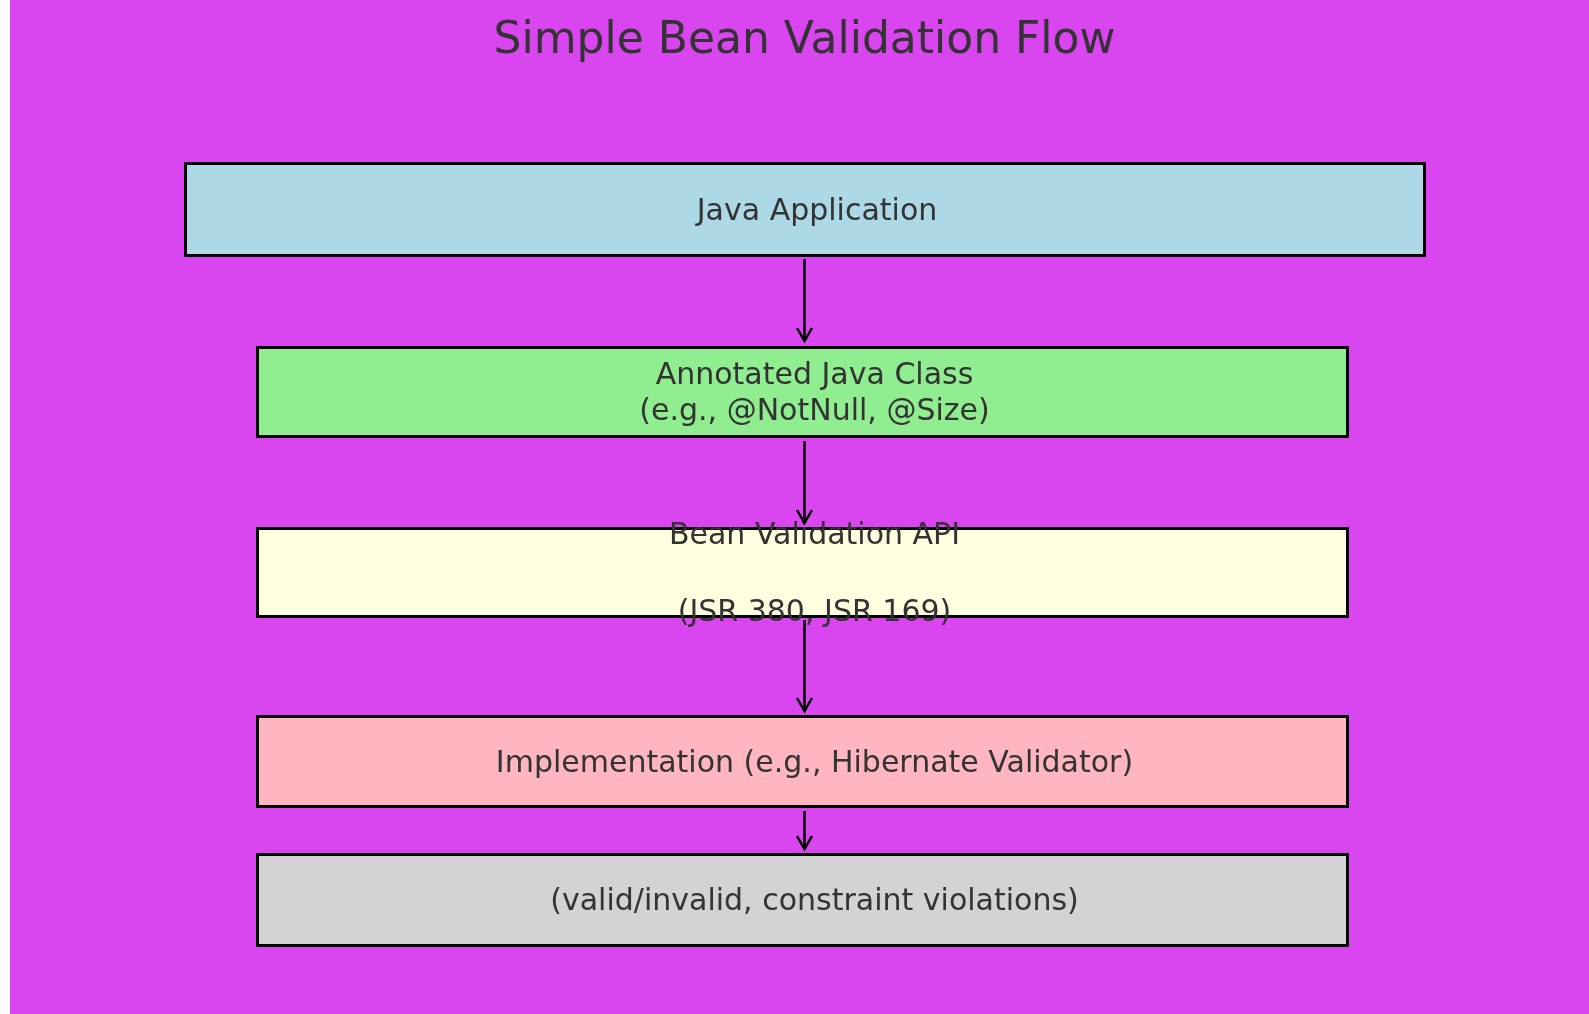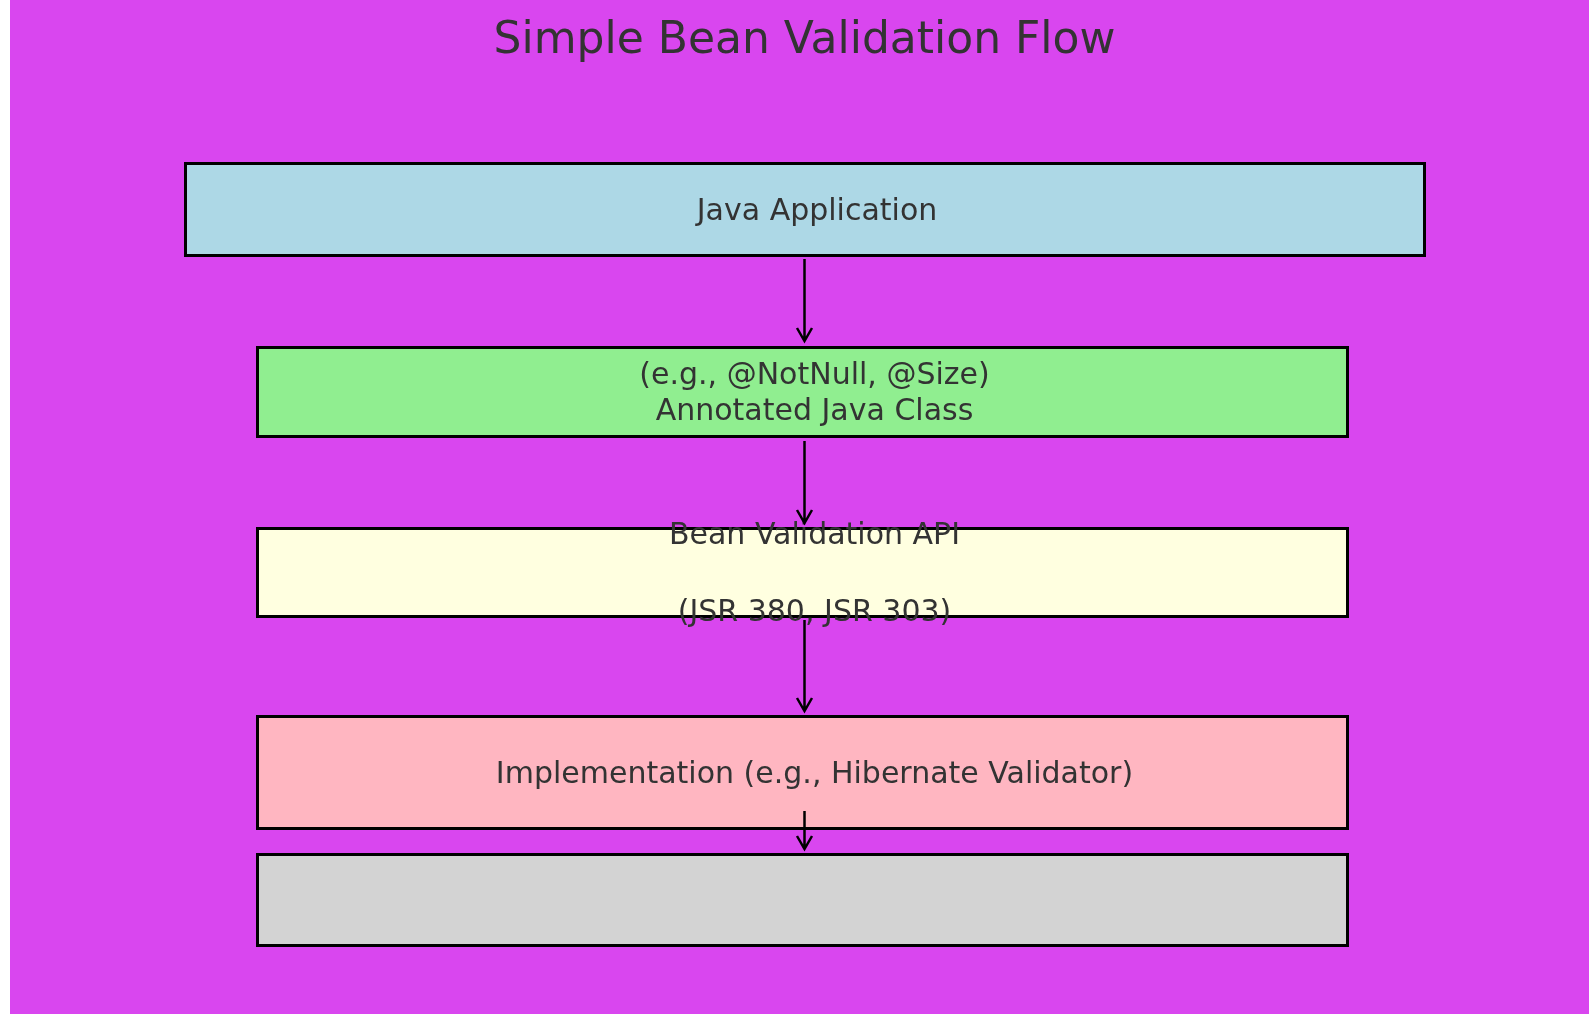--- a/index.html
+++ b/index.html
@@ -42,21 +42,21 @@
     padding-left: 24px;
   }
   .flow-box .line {
     display: block;
     white-space: nowrap;
   }
   
   .box-1 { left: 174px; top: 162px; width: 1242px; height: 95px; }
   .box-2 { left: 246px; top: 346px; width: 1093px; height: 92px; }
   .box-3 { left: 246px; top: 527px; width: 1093px; height: 91px; gap: 41px; }
-  .box-4 { left: 246px; top: 715px; width: 1093px; height: 115px; }
+  .box-4 { left: 246px; top: 715px; width: 1093px; height: 93px; }
   .box-5 { left: 246px; top: 853px; width: 1093px; height: 94px; }
   .arrow-layer {
     position: absolute;
     left: 0;
     top: 0;
     width: 1589px;
     height: 1014px;
     pointer-events: none;
   }
   .arrow-layer path {
@@ -72,34 +72,35 @@
 
 <div class="canvas" style="background-color: #d946ef; margin-left: 10px;">
 
   <div class="diagram-title" style="color: rgb(51, 51, 51);">Simple Bean Validation Flow</div>
 
   <div class="flow-box box-1" style="background-color: rgb(173, 216, 230); border-color: rgb(0, 0, 0); color: rgb(51, 51, 51);">
     <span class="line">Java Application</span>
   </div>
 
   <div class="flow-box box-2" style="background-color: rgb(144, 238, 144); border-color: rgb(0, 0, 0); color: rgb(51, 51, 51);">
+    <span class="line">Annotated Java Class</span>
     <span class="line">(e.g., @NotNull, @Size)</span>
-    <span class="line">Annotated Java Class</span>
   </div>
 
   <div class="flow-box box-3" style="background-color: rgb(255, 255, 224); border-color: rgb(0, 0, 0); color: rgb(51, 51, 51);">
     <span class="line">Bean Validation API</span>
-    <span class="line">(JSR 380, JSR 303)</span>
+    <span class="line">(JSR 380, JSR 169)</span>
   </div>
 
   <div class="flow-box box-4" style="background-color: rgb(255, 182, 193); border-color: rgb(0, 0, 0); color: rgb(51, 51, 51);">
     <span class="line">Implementation (e.g., Hibernate Validator)</span>
   </div>
 
   <div class="flow-box box-5" style="background-color: rgb(211, 211, 211); border-color: rgb(0, 0, 0); color: rgb(51, 51, 51);">
+    <span class="line">(valid/invalid, constraint violations)</span>
   </div>
 
   <svg class="arrow-layer" viewBox="0 0 1589 1014" xmlns="http://www.w3.org/2000/svg" aria-hidden="true" style="color: rgb(0, 0, 0);">
     <path d="M794.5 259 L794.5 341 M787 328 L794.5 341 L802 328"></path>
     <path d="M794.5 441 L794.5 523 M787 510 L794.5 523 L802 510"></path>
     <path d="M794.5 620 L794.5 711 M787 698 L794.5 711 L802 698"></path>
     <path d="M794.5 811 L794.5 849 M787 836 L794.5 849 L802 836"></path>
   </svg>
 
 </div>

